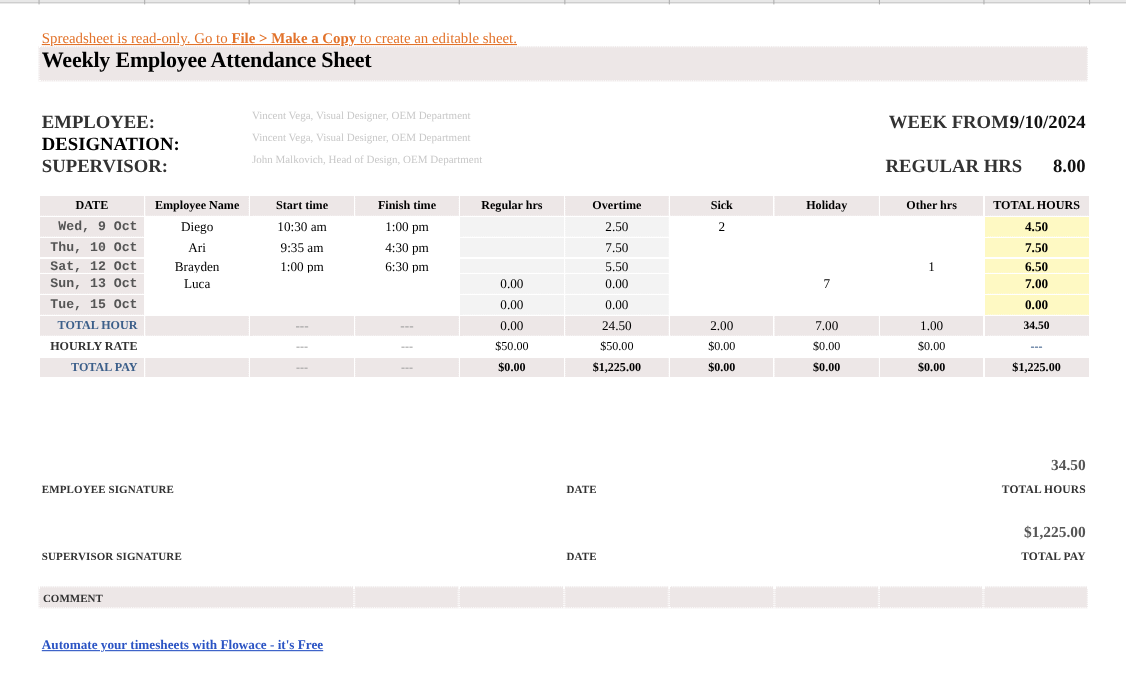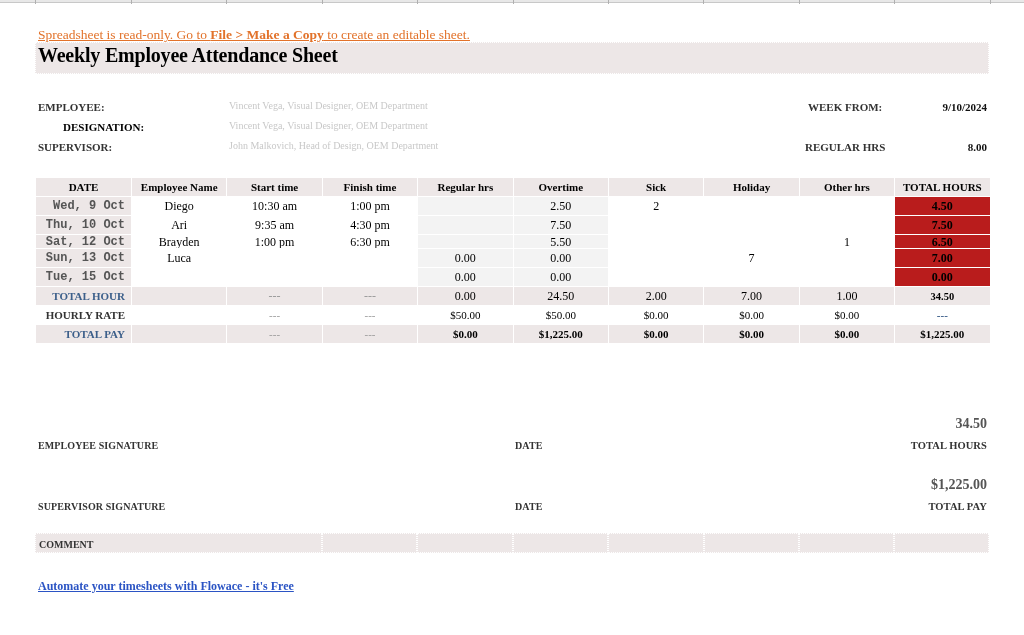--- a/index.html
+++ b/index.html
@@ -8,34 +8,34 @@
 
   .gridbar { position: absolute; left: 0; top: 0; width: 1024px; height: 3px; background: #e8e8e8; border-bottom: 1px solid #c8c8c8; }
   .gridbar .tick { position: absolute; top: 0; width: 1px; height: 4px; background: #b0b0b0; }
 
   .notice { position: absolute; left: 38px; top: 27px; font-size: 13.5px; color: #e2722a; text-decoration: underline; white-space: nowrap; }
   .notice b { font-weight: bold; }
 
   .title-band { position: absolute; left: 35px; top: 42px; width: 954px; height: 32px; background: #ede7e7; border: 1px dotted #fff; }
   .title { position: absolute; left: 38px; top: 44px; font-size: 20px; font-weight: bold; white-space: nowrap; letter-spacing: -0.2px; }
 
-  .info { position: absolute; font-size: 11px; white-space: nowrap; }
+  .info { position: absolute; font-size: 17px; white-space: nowrap; }
   .info.lbl { font-weight: bold; color: #333; }
   .info.val { color: #c8c8c8; font-size: 10px; }
   .info.rval { font-weight: bold; color: #111; text-align: right; }
 
   table.sheet { position: absolute; left: 35px; top: 177px; border-collapse: collapse; table-layout: fixed; width: 955px; }
   table.sheet td { height: 19px; font-size: 12px; text-align: center; border: 1px dotted #ffffff; padding: 0 3px; white-space: nowrap; overflow: hidden; }
   table.sheet col.c0 { width: 96px; }
   table.sheet col.cn { width: 95.4px; }
 
   tr.hdr td { background: #ede7e7; font-weight: bold; font-size: 11px; height: 19px; }
   td.date { background: #ede7e7; text-align: right !important; font-weight: bold; color: #555; padding-right: 6px !important; font-family: Liberation Mono, monospace; }
   td.gray { background: #f3f3f3; }
-  td.tot { background: #b91c1c; font-weight: bold; font-size: 11.5px; }
+  td.tot { background: #fef9c3; font-weight: bold; font-size: 11.5px; }
   tr.sum td { background: #ede7e7; }
   tr.sum td.lbl, tr.rate td.lbl { text-align: right; font-weight: bold; font-size: 11px; padding-right: 6px; }
   tr.sum td.lbl { color: #3c5f8a; }
   tr.rate td.lbl { color: #333; }
   tr.rate td { background: #fff; font-size: 11px; }
   tr.pay td { font-weight: bold; font-size: 11px; }
   td.dash { color: #999; font-size: 11px; }
   td.bluedash { color: #3c5f8a; font-weight: bold; }
   tr.short td { height: 14px; line-height: 12px; }
 
@@ -67,21 +67,21 @@
 
 <a class="notice">
   <span>Spreadsheet is read-only. Go to </span><b>File &gt; Make a Copy</b><span> to create an editable sheet.</span>
 </a>
 
 <div class="title-band"></div>
 <div class="title">Weekly Employee Attendance Sheet</div>
 
 <div class="info lbl" style="left:38px; top:101px;">EMPLOYEE:</div>
 <div class="info val" style="left:229px; top:100px;">Vincent Vega, Visual Designer, OEM Department</div>
-<div class="info lbl" style="left:38px; top:121px; color:#000;margin-left:25px;">DESIGNATION:</div>
+<div class="info lbl" style="left:38px; top:121px; color:#000;">DESIGNATION:</div>
 <div class="info val" style="left:229px; top:120px;">Vincent Vega, Visual Designer, OEM Department</div>
 <div class="info lbl" style="left:38px; top:141px;">SUPERVISOR:</div>
 <div class="info val" style="left:229px; top:140px;">John Malkovich, Head of Design, OEM Department</div>
 
 <div class="info lbl" style="left:808px; top:101px;">WEEK FROM:</div>
 <div class="info rval" style="left:900px; top:101px; width:87px;">9/10/2024</div>
 <div class="info lbl" style="left:805px; top:141px;">REGULAR HRS</div>
 <div class="info rval" style="left:900px; top:141px; width:87px;">8.00</div>
 
 <table class="sheet">

